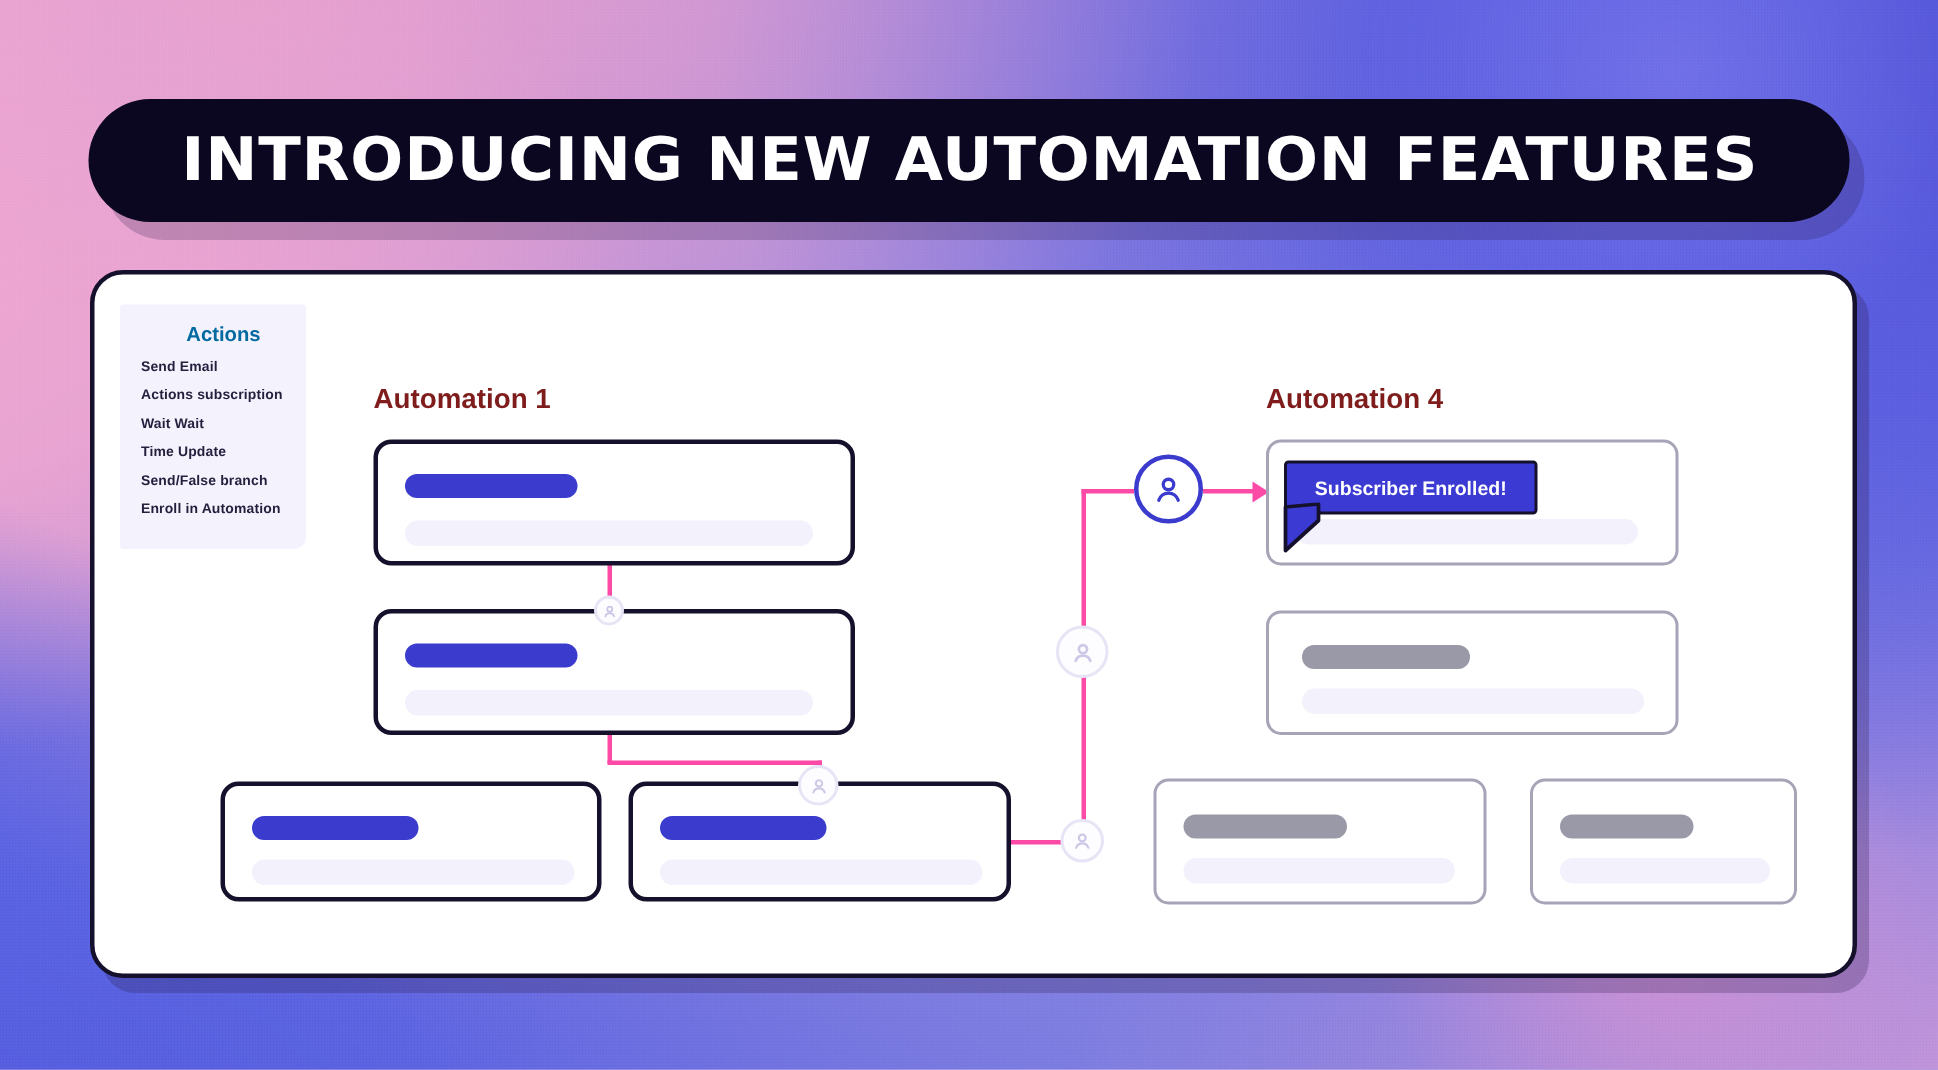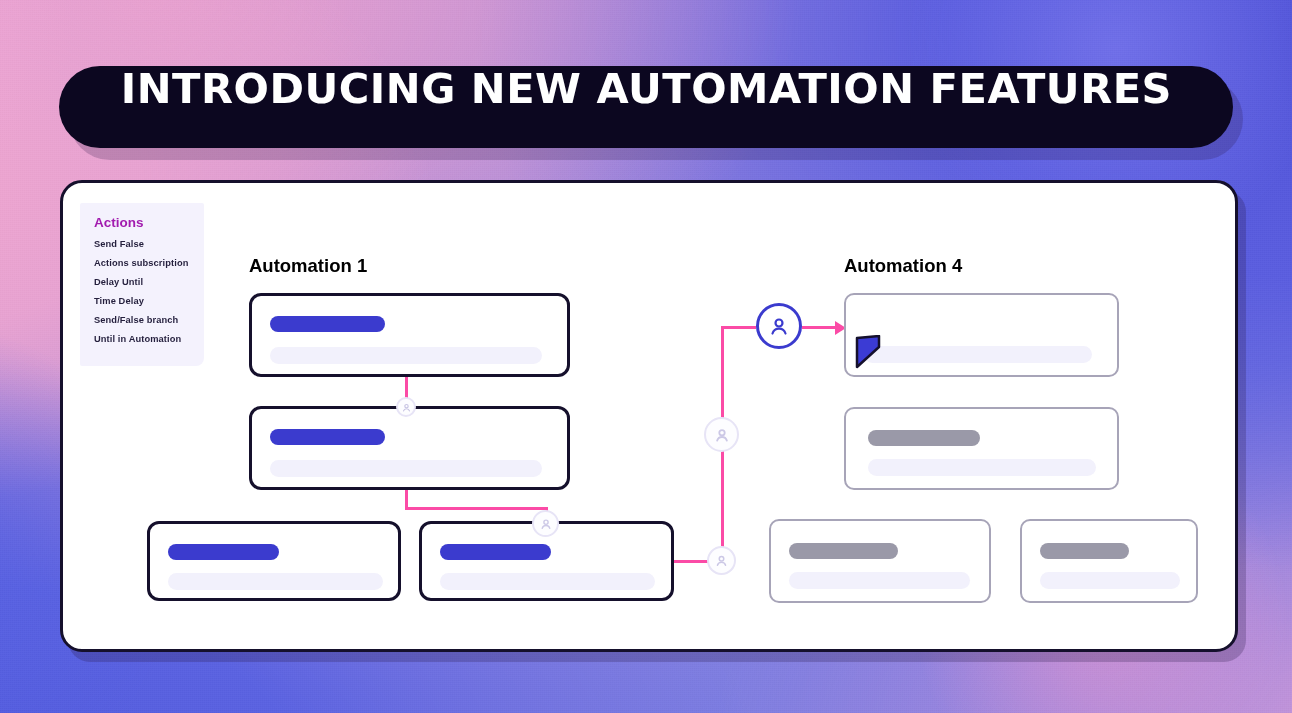--- a/index.html
+++ b/index.html
@@ -26,21 +26,21 @@
       radial-gradient(circle 230px at 40px 90px, rgba(243,167,214,.7) 0%, rgba(243,167,214,0) 72%);}
   .noise{opacity:.16;background-image:
       repeating-linear-gradient(0deg, rgba(255,255,255,.10) 0 1px, rgba(0,0,0,.05) 1px 2px),
       repeating-linear-gradient(90deg, rgba(255,255,255,.08) 0 1px, rgba(0,0,0,.05) 1px 2px);}
 
   
   #banner{
     position:absolute;left:59px;top:66px;width:1174px;height:82px;
     background:#0c0720;border-radius:41px;
     box-shadow:10px 12px 0 rgba(40,25,70,.22);
-    display:flex;justify-content:center;
+    display:flex;align-items:center;justify-content:center;
   }
   #banner .ttl{
     color:#fff;font-weight:800;font-size:40px;letter-spacing:.5px;
     font-family:"DejaVu Sans","Liberation Sans",sans-serif;
     transform:scaleX(1.04);white-space:nowrap;
   }
 
   
   #panel{
     position:absolute;left:60px;top:180px;width:1172px;height:466px;
@@ -48,25 +48,25 @@
     box-shadow:8px 10px 0 rgba(40,25,70,.25);
     overflow:hidden;
   }
 
   
   #actions{
     position:absolute;left:17px;top:20px;width:124px;height:163px;
     background:#f4f2fd;border-radius:2px 2px 8px 2px;
     padding:12px 0 0 14px;box-sizing:border-box;
   }
-  #actions .hd{font-size:13.5px;font-weight:700;color:#a21caf;margin-bottom:9px;}
+  #actions .hd{font-size:13.5px;font-weight:700;color:#0369a1;margin-bottom:9px;text-align:center;}
   #actions .it{font-size:9.3px;font-weight:700;color:#241f3d;margin-bottom:9px;letter-spacing:.1px;}
 
   
-  .sec-title{position:absolute;font-size:18.5px;font-weight:700;color:#000000;}
+  .sec-title{position:absolute;font-size:18.5px;font-weight:700;color:#7f1d1d;}
 
   
   .card{position:absolute;background:#fff;box-sizing:border-box;border-radius:12px;}
   .card.active{border:3px solid #15102c;}
   .card.inactive{border:2px solid #a7a4b8;border-radius:10px;}
   .pill{position:absolute;border-radius:10px;height:16px;}
   .pill.blue{background:#3b3bce;}
   .pill.gray{background:#9a99a8;}
   .bar{position:absolute;border-radius:9px;height:17px;background:#f2f1fc;}
 
@@ -98,26 +98,26 @@
 </div>
 
 <div id="banner">
   <div class="ttl">INTRODUCING NEW AUTOMATION FEATURES</div>
 </div>
 
 <div id="panel">
 
   <div id="actions">
     <div class="hd">Actions</div>
-    <div class="it">Send False</div>
+    <div class="it">Send Email</div>
     <div class="it">Actions subscription</div>
-    <div class="it">Delay Until</div>
-    <div class="it">Time Delay</div>
+    <div class="it">Wait Wait</div>
+    <div class="it">Time Update</div>
     <div class="it">Send/False branch</div>
-    <div class="it">Until in Automation</div>
+    <div class="it">Enroll in Automation</div>
   </div>
 
   <div class="sec-title" style="left:186px;top:72px;">Automation 1</div>
   <div class="sec-title" style="left:781px;top:72px;">Automation 4</div>
 
   <div class="ln lnv" style="left:342px;top:191px;height:34px;"></div>
 
   <div class="ln lnv" style="left:342px;top:304px;height:22px;"></div>
   <div class="ln lnh" style="left:342px;top:324px;width:143px;"></div>
   <div class="ln lnv" style="left:482px;top:324px;height:19px;"></div>
@@ -163,20 +163,23 @@
   <div class="card inactive" style="left:706px;top:336px;width:222px;height:84px;">
     <div class="pill gray" style="left:18px;top:22px;width:109px;"></div>
     <div class="bar" style="left:18px;top:51px;width:181px;"></div>
   </div>
 
   <div class="card inactive" style="left:957px;top:336px;width:178px;height:84px;">
     <div class="pill gray" style="left:18px;top:22px;width:89px;"></div>
     <div class="bar" style="left:18px;top:51px;width:140px;"></div>
   </div>
 
+  <div id="bubble" style="left:793px;top:124px;width:165px;height:32px;">
+    <span class="txt">Subscriber Enrolled!</span>
+  </div>
   <svg id="bubble-tail" style="left:790px;top:152px;" width="32" height="34" viewBox="0 0 32 34">
     <path d="M26 1 L26 12 L4 32 L4 3 Z" fill="#3b3bd4" stroke="#15102c" stroke-width="2.5" stroke-linejoin="round"></path>
   </svg>
 
   <div class="node main" style="left:693px;top:120px;">
     <svg width="24" height="24" viewBox="0 0 24 24">
       <circle cx="12" cy="9" r="3.5" fill="none" stroke="#3b3bce" stroke-width="2.2"></circle>
       <path d="M5.5 19.5a6.8 6.8 0 0 1 13 0" fill="none" stroke="#3b3bce" stroke-width="2.2" stroke-linecap="round"></path>
     </svg>
   </div>

